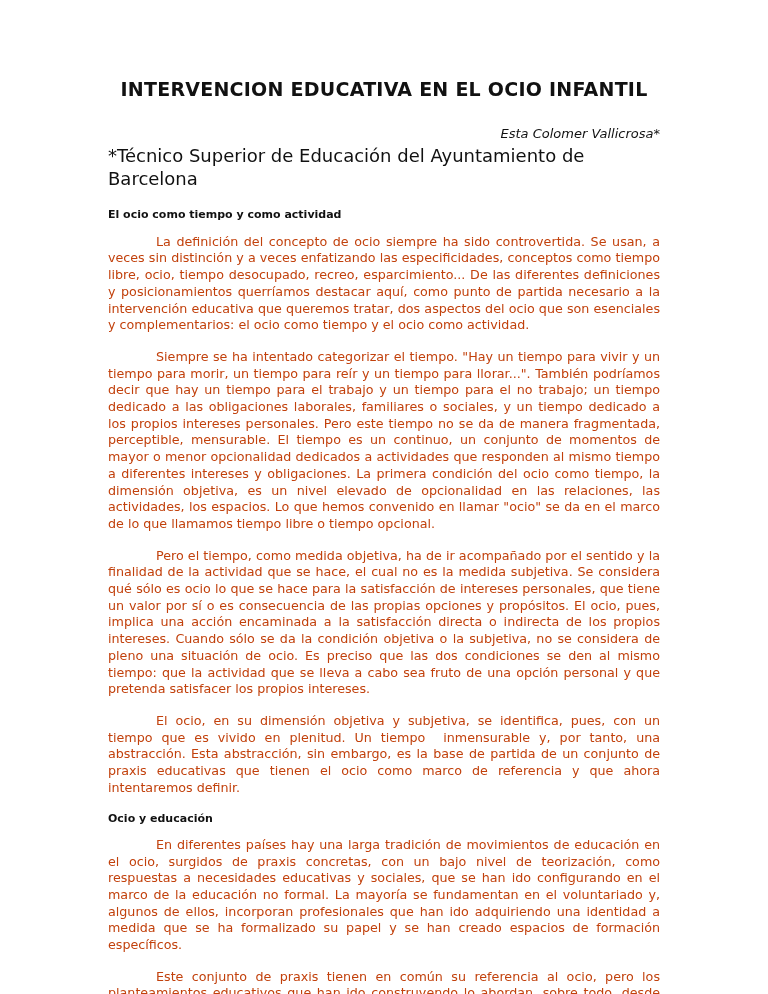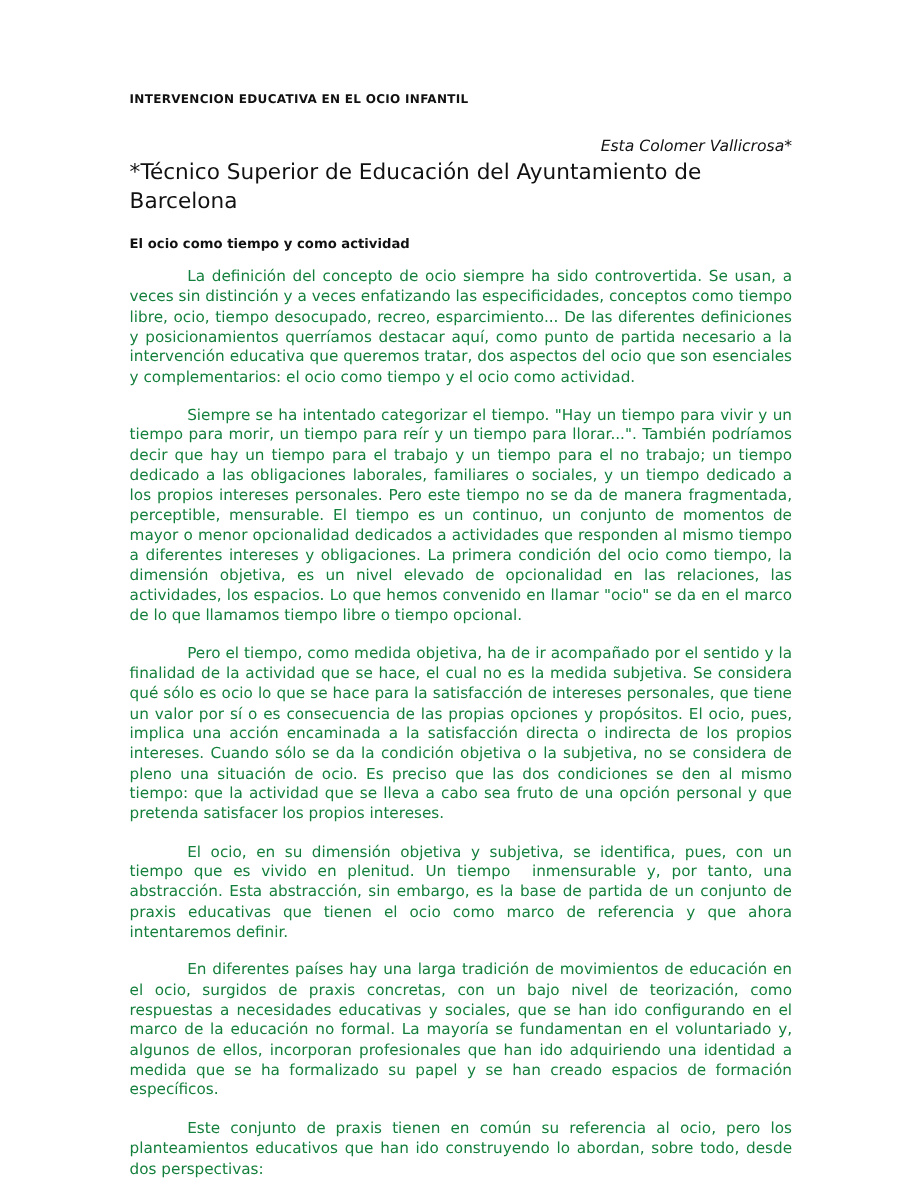--- a/index.html
+++ b/index.html
@@ -21,23 +21,23 @@
     background: #ffffff;
     box-sizing: border-box;
   }
   .content {
     position: absolute;
     left: 108px;
     top: 78px;
     width: 552px;
   }
   .doc-title {
-    font-size: 10px;
+    font-size: 19px;
     font-weight: bold;
-    text-align: left;
+    text-align: center;
     letter-spacing: 0.25px;
     margin: 0 0 24px 0;
     line-height: 1.25;
     color: #111111;
   }
   .author-line {
     font-size: 13px;
     font-style: italic;
     text-align: right;
     margin: 0 0 1px 0;
@@ -58,21 +58,21 @@
     line-height: 1.3;
     color: #111111;
   }
   .body-par {
     font-size: 12.7px;
     text-align: justify;
     text-justify: inter-word;
     text-indent: 48px;
     line-height: 16.7px;
     margin: 0 0 15px 0;
-    color: #15803d;
+    color: #c2410c;
     white-space: pre-wrap;
   }
   .body-par:last-child {
     margin-bottom: 0;
   }
   .gap-before-heading {
     margin-top: 2px;
   }
 </style>
 </head>
@@ -90,19 +90,20 @@
     <h2 class="section-heading">El ocio como tiempo y como actividad</h2>
 
     <p class="body-par">La definición del concepto de ocio siempre ha sido controvertida. Se usan, a veces sin distinción y a veces enfatizando las especificidades, conceptos como tiempo libre, ocio, tiempo desocupado, recreo, esparcimiento... De las diferentes definiciones y posicionamientos querríamos destacar aquí, como punto de partida necesario a la intervención educativa que queremos tratar, dos aspectos del ocio que son esenciales y complementarios: el ocio como tiempo y el ocio como actividad.</p>
 
     <p class="body-par">Siempre se ha intentado categorizar el tiempo. "Hay un tiempo para vivir y un tiempo para morir, un tiempo para reír y un tiempo para llorar...". También podríamos decir que hay un tiempo para el trabajo y un tiempo para el no trabajo; un tiempo dedicado a las obligaciones laborales, familiares o sociales, y un tiempo dedicado a los propios intereses personales. Pero este tiempo no se da de manera fragmentada, perceptible, mensurable. El tiempo es un continuo, un conjunto de momentos de mayor o menor opcionalidad dedicados a actividades que responden al mismo tiempo a diferentes intereses y obligaciones. La primera condición del ocio como tiempo, la dimensión objetiva, es un nivel elevado de opcionalidad en las relaciones, las actividades, los espacios. Lo que hemos convenido en llamar "ocio" se da en el marco de lo que llamamos tiempo libre o tiempo opcional.</p>
 
     <p class="body-par">Pero el tiempo, como medida objetiva, ha de ir acompañado por el sentido y la finalidad de la actividad que se hace, el cual no es la medida subjetiva. Se considera qué sólo es ocio lo que se hace para la satisfacción de intereses personales, que tiene un valor por sí o es consecuencia de las propias opciones y propósitos. El ocio, pues, implica una acción encaminada a la satisfacción directa o indirecta de los propios intereses. Cuando sólo se da la condición objetiva o la subjetiva, no se considera de pleno una situación de ocio. Es preciso que las dos condiciones se den al mismo tiempo: que la actividad que se lleva a cabo sea fruto de una opción personal y que pretenda satisfacer los propios intereses.</p>
 
     <p class="body-par">El ocio, en su dimensión objetiva y subjetiva, se identifica, pues, con un tiempo que es vivido en plenitud. Un tiempo  inmensurable y, por tanto, una abstracción. Esta abstracción, sin embargo, es la base de partida de un conjunto de praxis educativas que tienen el ocio como marco de referencia y que ahora intentaremos definir.</p>
 
+    <h2 class="section-heading gap-before-heading">Ocio y educación</h2>
 
     <p class="body-par">En diferentes países hay una larga tradición de movimientos de educación en el ocio, surgidos de praxis concretas, con un bajo nivel de teorización, como respuestas a necesidades educativas y sociales, que se han ido configurando en el marco de la educación no formal. La mayoría se fundamentan en el voluntariado y, algunos de ellos, incorporan profesionales que han ido adquiriendo una identidad a medida que se ha formalizado su papel y se han creado espacios de formación específicos.</p>
 
     <p class="body-par">Este conjunto de praxis tienen en común su referencia al ocio, pero los planteamientos educativos que han ido construyendo lo abordan, sobre todo, desde dos perspectivas:</p>
 
   </div>
 </div>
 
 </body></html>

